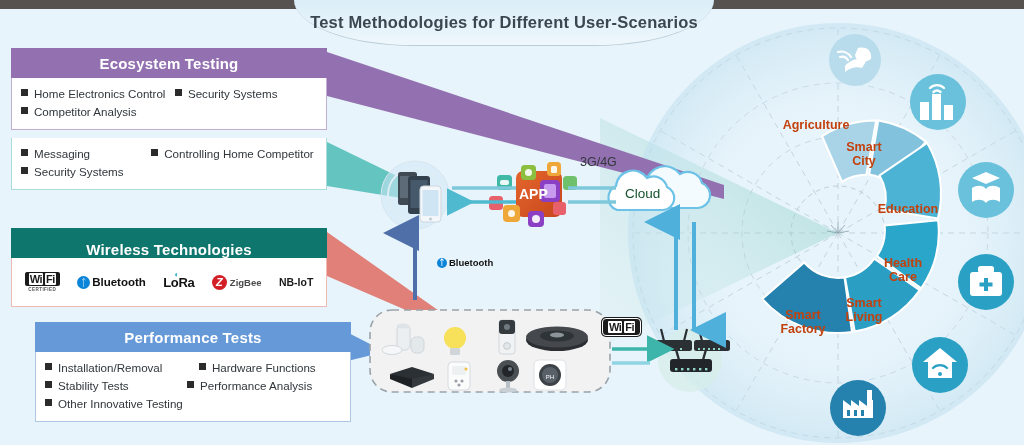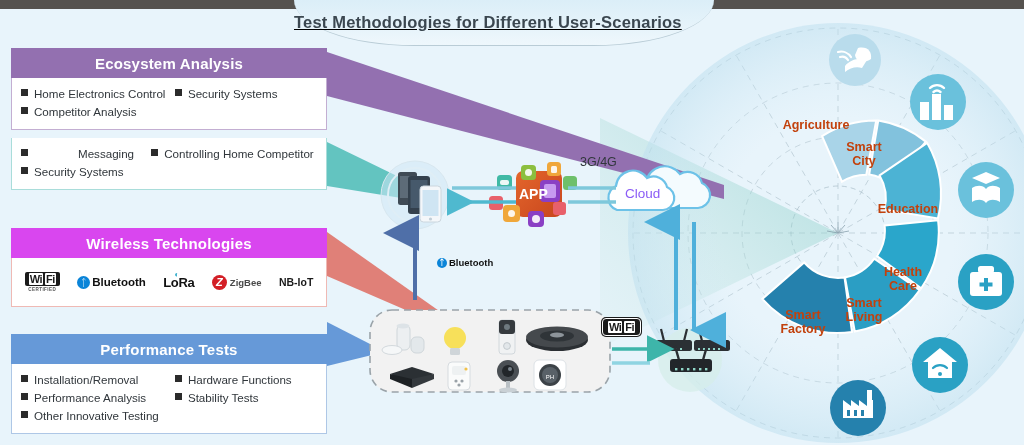--- a/index.html
+++ b/index.html
@@ -14,21 +14,21 @@
   
   .bg-guides { position:absolute; inset:0; z-index:0; }
 
   
   .banner {
     position:absolute; left:294px; top:0px; width:420px; height:46px; z-index:6;
     background:linear-gradient(#dbeef8,#eef7fc);
     border-bottom-left-radius:120px 46px;
     border-bottom-right-radius:120px 46px;
     border-bottom:1px solid #b9ccd6;
-    display:flex; align-items:center; justify-content:flex-start;text-decoration:underline;
+    display:flex; align-items:center; justify-content:center;
   }
   .banner-text { font-size:16.5px; font-weight:bold; color:#3b4750; letter-spacing:.2px; }
 
   
   .panel { position:absolute; left:11px; width:316px; z-index:5; }
   .panel-head {
     height:30px; display:flex; align-items:center; justify-content:center;
     color:#fff; font-weight:bold; font-size:15px; letter-spacing:.2px;
   }
   .panel-body {
@@ -40,35 +40,35 @@
     display:flex; align-items:flex-start; font-size:11.6px; color:#30363b;
     line-height:1.48; margin:0 0 1px 0; white-space:nowrap;
   }
   .bullet .sq {
     width:7px; height:7px; background:#2b2b2b; display:inline-block;
     margin:4px 6px 0 0; flex:none;
   }
   .b-w-full { width:100%; }
   .b-w-half { width:52%; }
   .b-w-rest { width:48%; }
-  .b-w-m1 { width:44%;gap:44px; }
+  .b-w-m1 { width:44%; }
   .b-w-m2 { width:56%; }
   .b-w-p1 { width:52%; }
   .b-w-p2 { width:48%; }
 
   #panel-eco { top:48px; }
   #panel-eco .panel-head { background:#9370b0; }
   #panel-eco .panel-body { border-color:#c3aed2; }
   #panel-cus { top:138px; }
   #panel-cus .panel-head { background:#63c4c0; }
   #panel-cus .panel-body { border-color:#a9ddda; }
   #panel-wir { top:228px; }
-  #panel-wir .panel-head { background:#d946ef; }
+  #panel-wir .panel-head { background:#0f766e;align-items:flex-end; }
   #panel-wir .panel-body { border-color:#efb9b4; padding:6px 4px; }
-  #panel-per { top:334px; }
+  #panel-per { top:322px;margin-left:24px; }
   #panel-per .panel-head { background:#6699d8; }
   #panel-per .panel-body { border-color:#aec7e6; }
 
   
   .logos { display:flex; align-items:center; justify-content:space-around; height:36px; }
   .logo-wifi {
     display:flex; flex-direction:column; align-items:center; justify-content:center;
   }
   .logo-wifi .wf {
     background:#1b1b1b; color:#fff; font-weight:bold; font-size:11px;
@@ -93,21 +93,21 @@
   }
   .logo-zb .ztext { font-size:9.5px; font-weight:bold; color:#4a4a4a; }
   .logo-nb { font-size:10.5px; font-weight:bold; color:#1b1b1b; }
 
   
   .connectors { position:absolute; inset:0; z-index:4; pointer-events:none; }
 
   
   .stage { position:absolute; inset:0; z-index:5; }
   .lbl-3g { position:absolute; left:580px; top:155px; font-size:12.5px; font-weight:normal; color:#31373c; }
-  .lbl-cloud { position:absolute; left:625px; top:186px; font-size:13.5px; color:#8b5cf6; }
+  .lbl-cloud { position:absolute; left:625px; top:186px; font-size:13.5px; color:#14532d; }
   .lbl-bt {
     position:absolute; left:437px; top:257px; font-size:9.5px; font-weight:bold; color:#111;
     display:flex; align-items:center; gap:2px;
   }
   .lbl-bt .btmark {
     width:10px; height:10px; border-radius:50%; background:#0a84d8; color:#fff;
     font-size:8px; display:flex; align-items:center; justify-content:center;
   }
   .badge-wifi {
     position:absolute; left:602px; top:318px;
@@ -418,32 +418,32 @@
           <rect x="861" y="410" width="3" height="6"></rect>
         </g>
     </g>
   </g>
 </svg>
 
 <div class="wheel-labels">
   <div class="wlab" style="left:772px; top:118px; width:88px;">Agriculture</div>
   <div class="wlab" style="left:836px; top:140px; width:56px;">Smart City</div>
   <div class="wlab" style="left:868px; top:202px; width:80px;">Education</div>
-  <div class="wlab" style="left:872px; top:265px; width:62px;">Health Care</div>
+  <div class="wlab" style="left:872px; top:256px; width:62px;">Health Care</div>
   <div class="wlab" style="left:836px; top:296px; width:56px;">Smart Living</div>
   <div class="wlab" style="left:774px; top:308px; width:58px;">Smart Factory</div>
 </div>
 
 <div class="banner">
   <span class="banner-text">Test Methodologies for Different User-Scenarios</span>
 </div>
 
 <div class="panel" id="panel-eco">
   <div class="panel-head">
-    <span>Ecosystem Analysis</span>
+    <span>Ecosystem Testing</span>
   </div>
   <div class="panel-body">
     <div class="bullets">
       <div class="bullet b-w-half">
           <i class="sq"></i>
           <span>Home Electronics Control</span>
         </div>
       <div class="bullet b-w-rest">
           <i class="sq"></i>
           <span>Security Systems</span>
@@ -512,27 +512,27 @@
   <div class="panel-body">
     <div class="bullets">
       <div class="bullet b-w-p1">
           <i class="sq"></i>
           <span>Installation/Removal</span>
         </div>
       <div class="bullet b-w-p2">
           <i class="sq"></i>
           <span>Hardware Functions</span>
         </div>
+      <div class="bullet b-w-p2">
+          <i class="sq"></i>
+          <span>Stability Tests</span>
+        </div>
       <div class="bullet b-w-p1">
           <i class="sq"></i>
           <span>Performance Analysis</span>
-        </div>
-      <div class="bullet b-w-p2">
-          <i class="sq"></i>
-          <span>Stability Tests</span>
         </div>
       <div class="bullet b-w-full">
           <i class="sq"></i>
           <span>Other Innovative Testing</span>
         </div>
     </div>
   </div>
 </div>
 
 <div class="lbl-3g" style="z-index:7">3G/4G</div>

